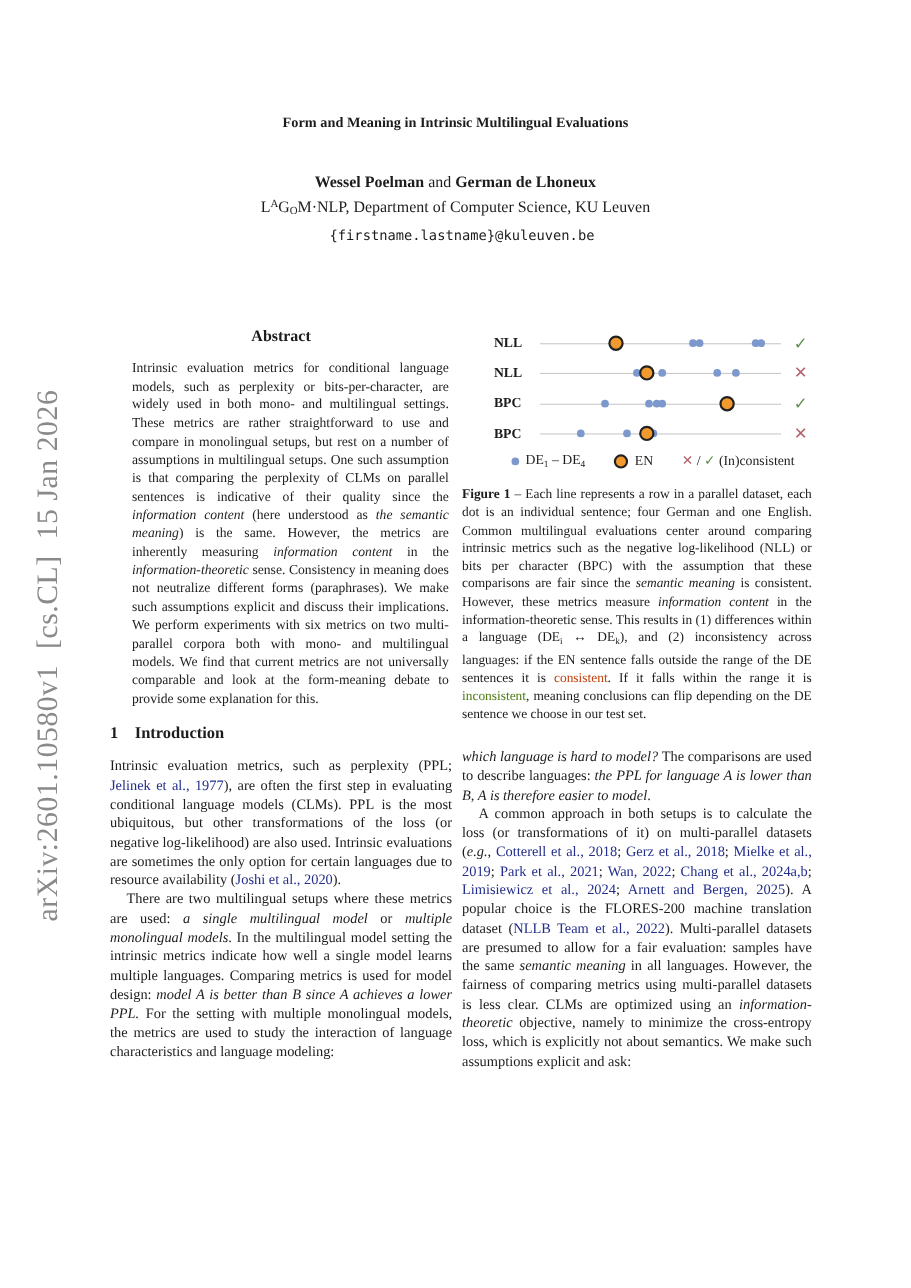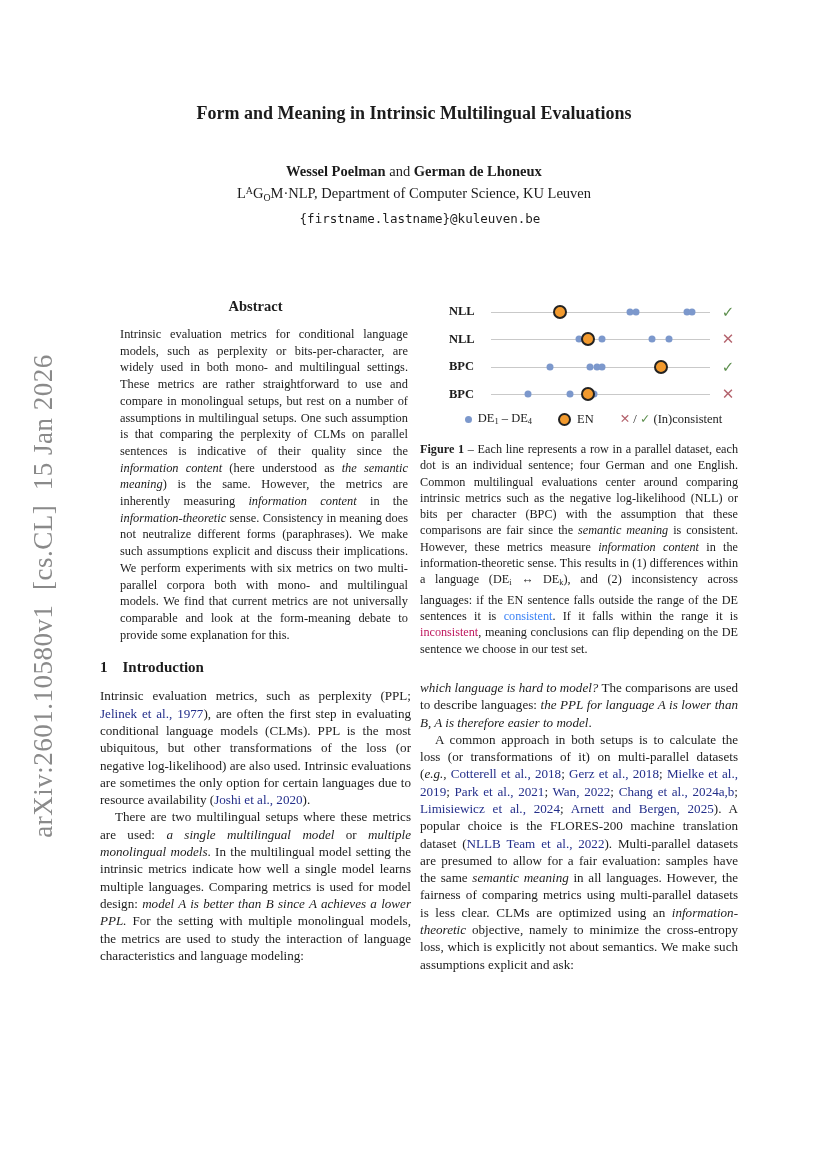--- a/index.html
+++ b/index.html
@@ -5,21 +5,21 @@
   html,body{margin:0;padding:0;background:#ffffff;}
   .page{position:relative;width:828px;height:1171px;background:#ffffff;overflow:hidden;
         font-family:"Liberation Serif","DejaVu Serif",serif;color:#1c1c1c;}
 
   
   .arxiv-sidebar{position:absolute;left:43px;top:596px;transform:translate(-50%,-50%) rotate(-90deg);
 stopwhite-space:pre;white-space:pre;font-size:27px;color:#8a8a8a;letter-spacing:0.5px;}
 
   
   .hdr{position:absolute;top:103px;left:0;width:100%;text-align:center;}
-  .hdr h1{font-size:18px;margin:0 0 37px 0;font-weight:bold;}
+  .hdr h1{font-size:13px;margin:0 0 37px 0;font-weight:bold;}
   .authors{font-size:14.5px;line-height:20px;}
   .affil{font-size:14.5px;line-height:20px;}
   .email{font-family:"DejaVu Sans Mono",monospace;font-size:12.5px;line-height:21px;padding-left:12px;}
 
   
   .col-left{position:absolute;top:296px;left:100px;width:311px;}
   .col-right{position:absolute;top:292px;left:420px;width:318px;}
 
   .abstract-heading{font-size:14.5px;font-weight:bold;text-align:center;margin:2px 0 11px 0;}
   .abstract-body{font-size:12.4px;line-height:16.7px;text-align:justify;margin:0 3px 0 20px;}
@@ -44,22 +44,22 @@
   .fig-legend{display:flex;justify-content:center;gap:26px;font-size:12.5px;margin-top:3px;align-items:center;}
   .leg-dot-de{display:inline-block;width:7px;height:7px;border-radius:50%;margin-right:6px;vertical-align:middle;}
   .leg-dot-en{display:inline-block;width:9px;height:9px;border-radius:50%;border:2px solid #222;margin-right:6px;vertical-align:middle;}
 
   .caption{font-size:12.2px;line-height:16.3px;text-align:justify;margin:14px 0 22px 0;}
 
   
   .seg-i{font-style:italic;margin-top:16px;}
   .seg-b{font-weight:bold;}
   .seg-cite{color:#232e8a;}
-  .seg-green{color:#3b82f6;}
-  .seg-red{color:#be185d;}
+  .seg-green{color:#c2410c;}
+  .seg-red{color:#4d7c0f;}
   .seg-sub{font-size:0.68em;vertical-align:-0.25em;}
   .seg-sup{font-size:0.68em;vertical-align:0.45em;}
   .seg-red-glyph{color:#b4646e;font-family:"DejaVu Sans",sans-serif;}
   .seg-green-glyph{color:#5d8f4e;font-family:"DejaVu Sans",sans-serif;}
 </style>
 </head>
 <body>
 
 <div class="page">
 

